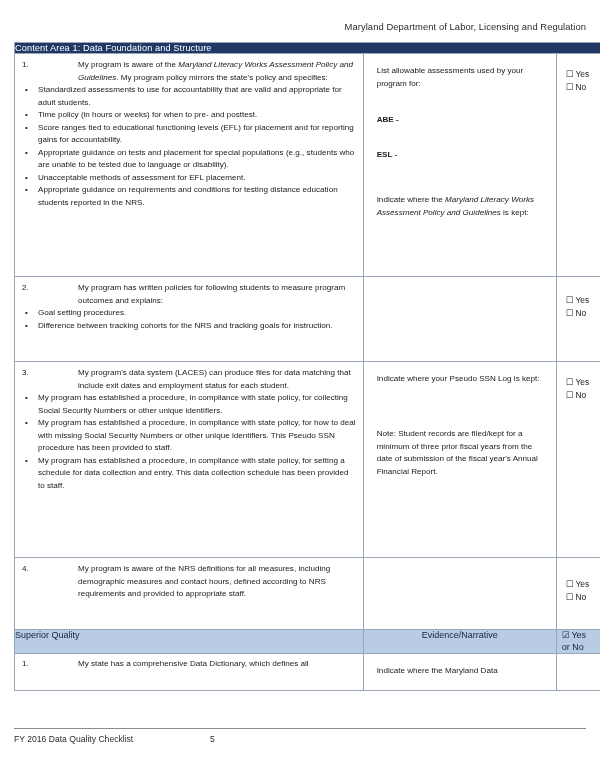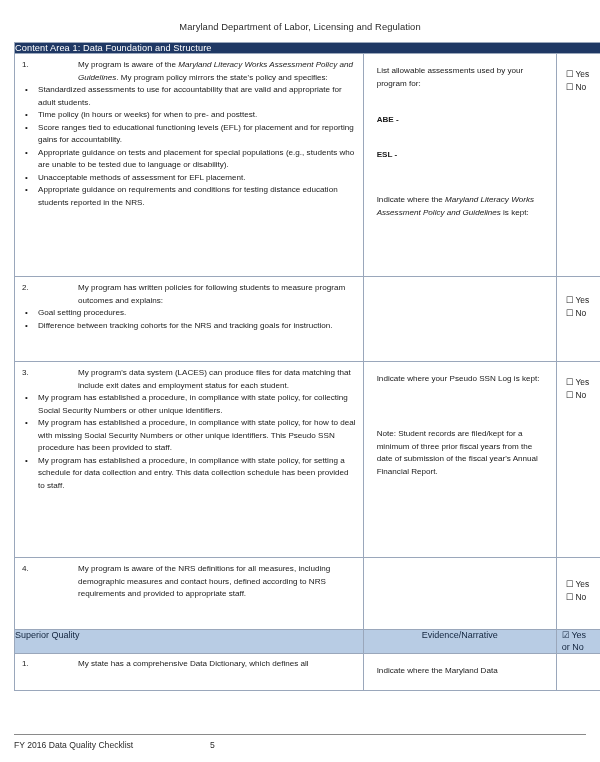--- a/index.html
+++ b/index.html
@@ -16,21 +16,21 @@
     overflow: hidden;
   }
   .page {
     width: 600px;
     height: 762px;
     position: relative;
     box-sizing: border-box;
     padding: 0 14px;
   }
   .doc-header {
-    text-align: center;
+    text-align: right;
     font-size: 9.4px;
     color: #2b2b2b;
     padding-top: 21px;
     padding-bottom: 10px;
     letter-spacing: 0.08px;
   }
   table.checklist {
     width: 596px;
     border-collapse: collapse;
     table-layout: fixed;
@@ -129,21 +129,21 @@
   }
   .cb {
     font-family: "DejaVu Sans", sans-serif;
     font-size: 8.6px;
     padding-right: 2px;
   }
   .footer {
     position: absolute;
     left: 14px;
     right: 14px;
-    bottom: 12px;
+    bottom: 18px;
   }
   .footer-rule {
     border-top: 1.1px solid #8a8a8a;
     width: 572px;
     margin-bottom: 5px;
   }
   .footer-row {
     display: flex;
     font-size: 8.6px;
     color: #2b2b2b;

